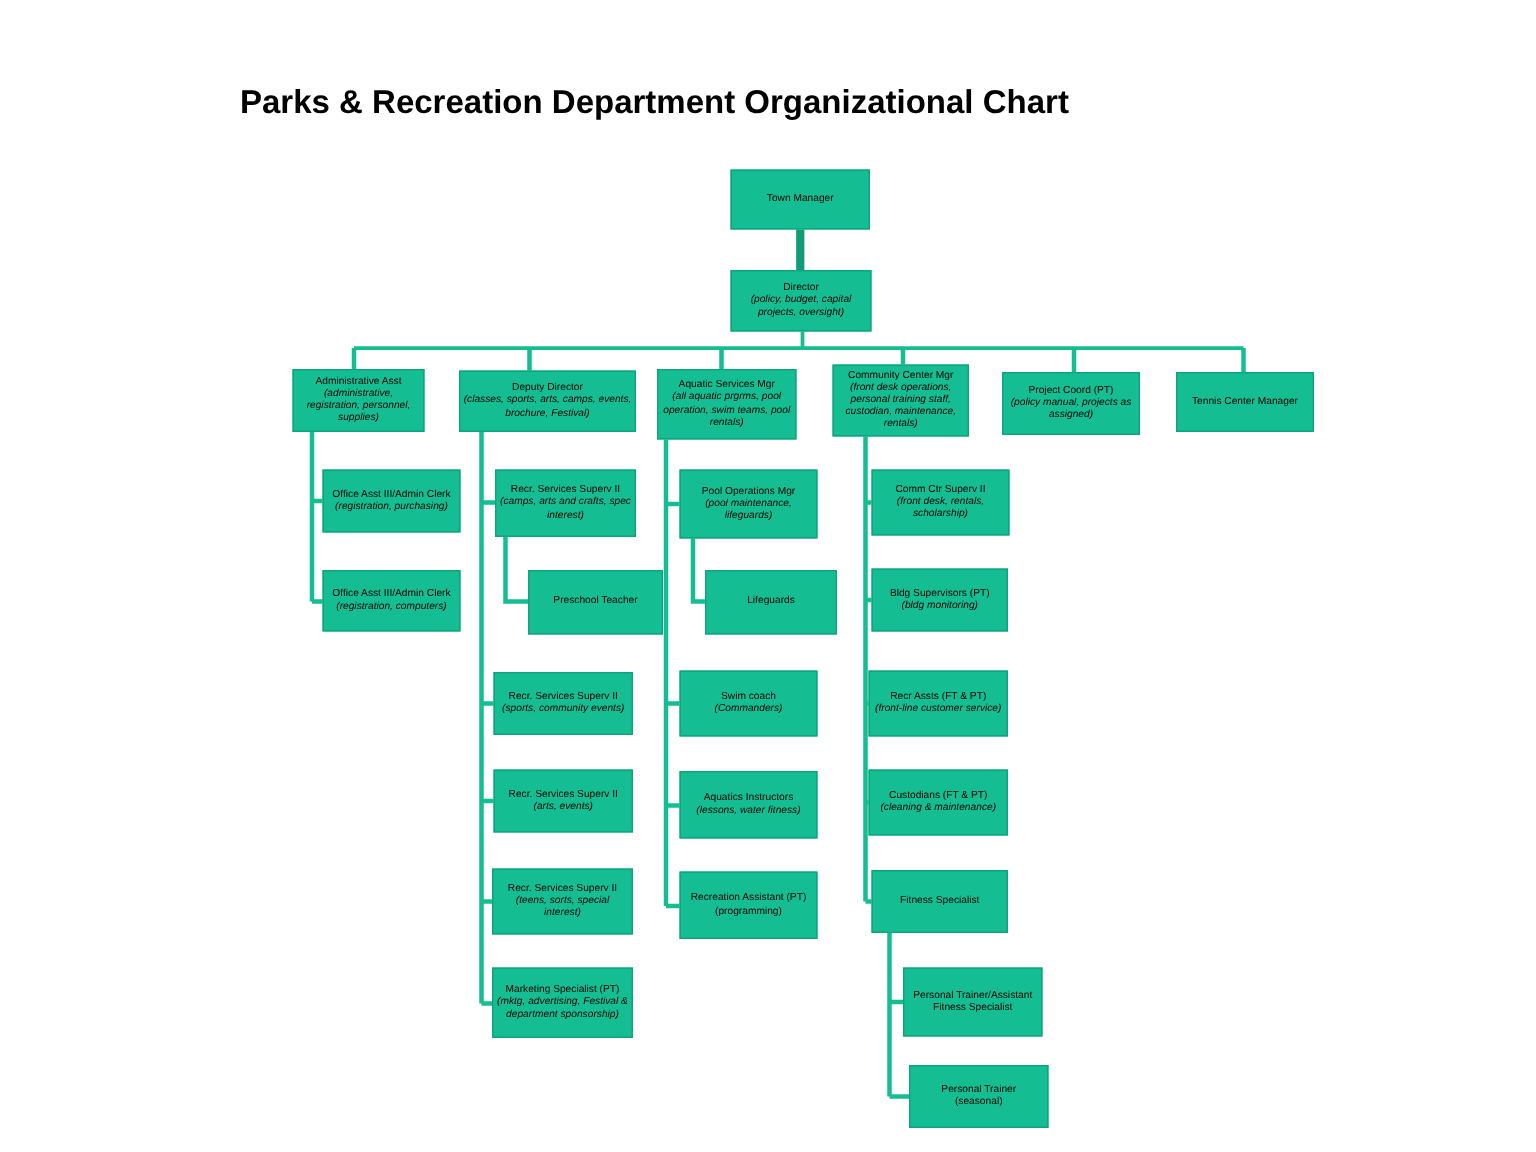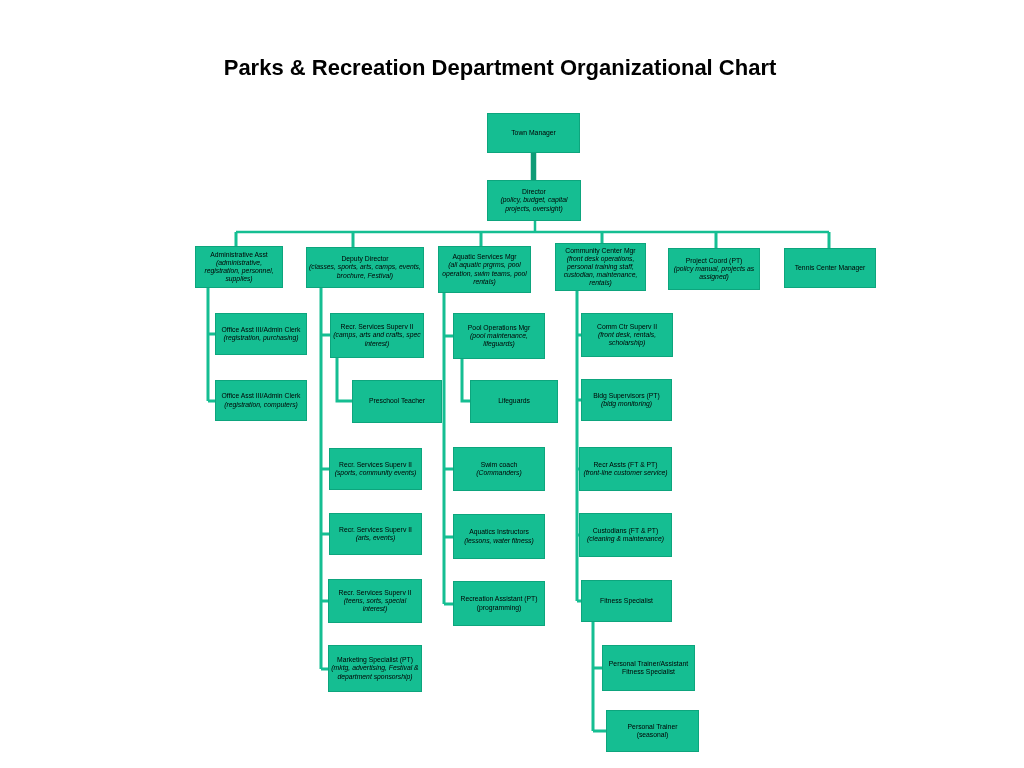--- a/index.html
+++ b/index.html
@@ -4,21 +4,21 @@
 <style>
   html, body { margin:0; padding:0; }
   body {
     width:1024px; height:768px; position:relative;
     background:#ffffff; overflow:hidden;
     font-family:"Liberation Sans", sans-serif;
     --box-fill:#15BE92; --box-border:#0DA57D; --connector:#15BE92; --connector-dark:#0F9C77; --text:#000000;
   }
   .chart-title {
     position:absolute; left:160px; top:55px; width:680px;
-    text-align:center; font-size:22px; font-weight:bold; color:var(--text);
+    text-align:left; font-size:22px; font-weight:bold; color:var(--text);
     letter-spacing:0px; font-family:"Liberation Sans", sans-serif;
   }
   #connectors { position:absolute; left:0; top:0; }
   #connectors path { fill:none; stroke:var(--connector); stroke-width:3; }
   #connectors path.thick { stroke:var(--connector-dark); stroke-width:5.5; }
   #connectors path.thin { stroke-width:2.5; }
   .node {
     position:absolute; box-sizing:border-box;
     background:var(--box-fill); border:1px solid var(--box-border);
     display:flex; flex-direction:column; align-items:center; justify-content:center;

